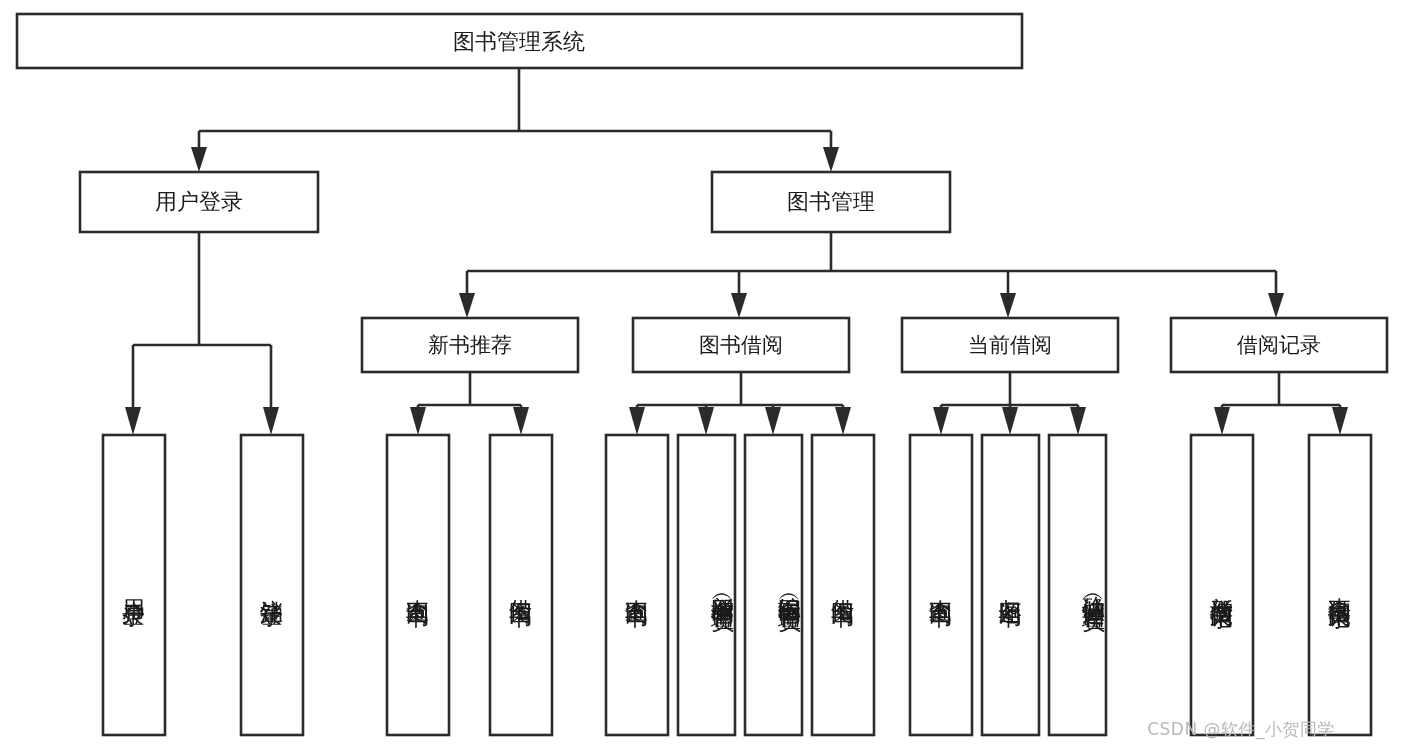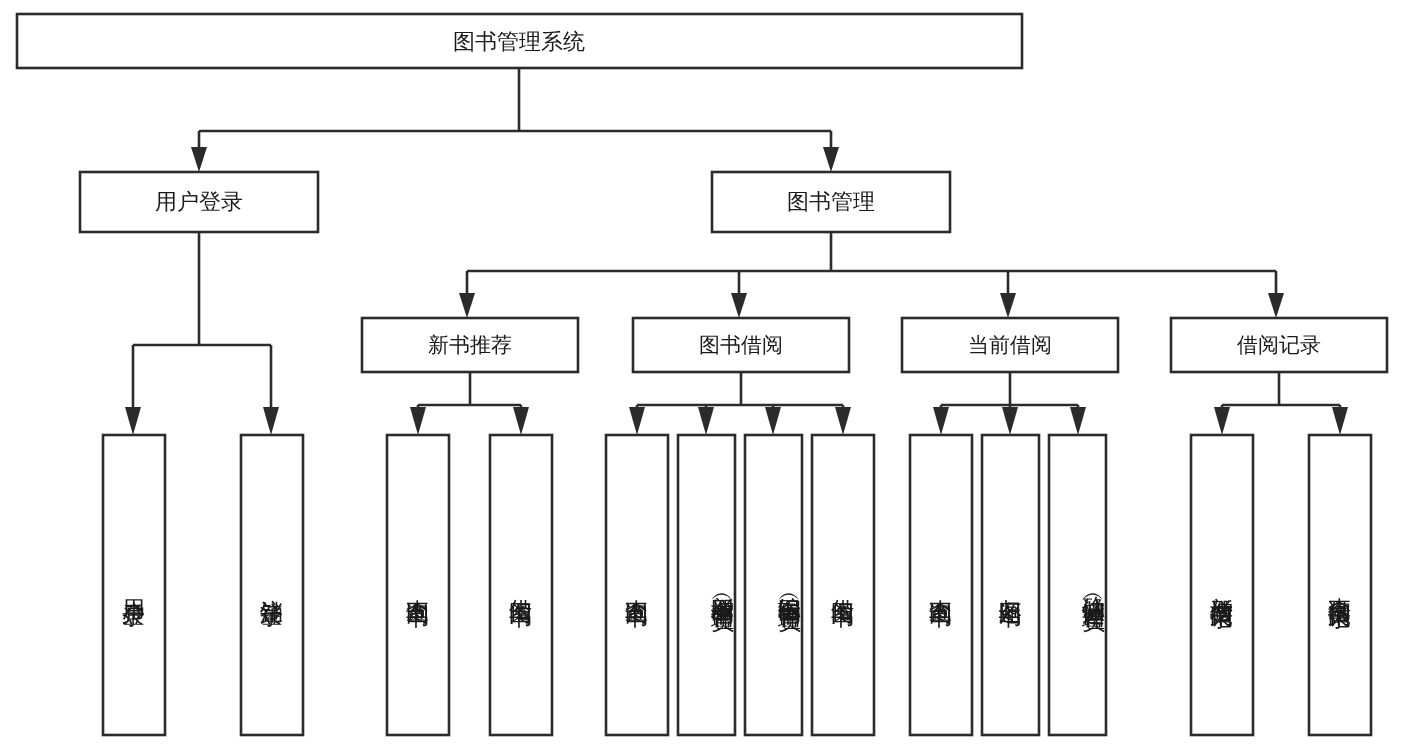--- a/index.html
+++ b/index.html
@@ -200,14 +200,15 @@
   <div class="vlabel" style="left:745px;top:443px;width:57px;height:288px;">编辑图书（管理员）</div>
   <div class="vlabel centered" style="left:812px;top:435px;width:62px;height:300px;">借阅图书</div>
 
   <div class="vlabel centered" style="left:910px;top:435px;width:62px;height:300px;">查询图书</div>
   <div class="vlabel centered" style="left:982px;top:435px;width:57px;height:300px;">归还图书</div>
   <div class="vlabel" style="left:1049px;top:443px;width:57px;height:288px;">确认归还（管理员）</div>
 
   <div class="vlabel centered" style="left:1191px;top:435px;width:62px;height:300px;">新增借阅记录</div>
   <div class="vlabel centered" style="left:1309px;top:435px;width:62px;height:300px;">查询借阅记录</div>
 
+  <div class="watermark">CSDN @软件_小贺同学</div>
 
 </div>
 
 </body></html>

